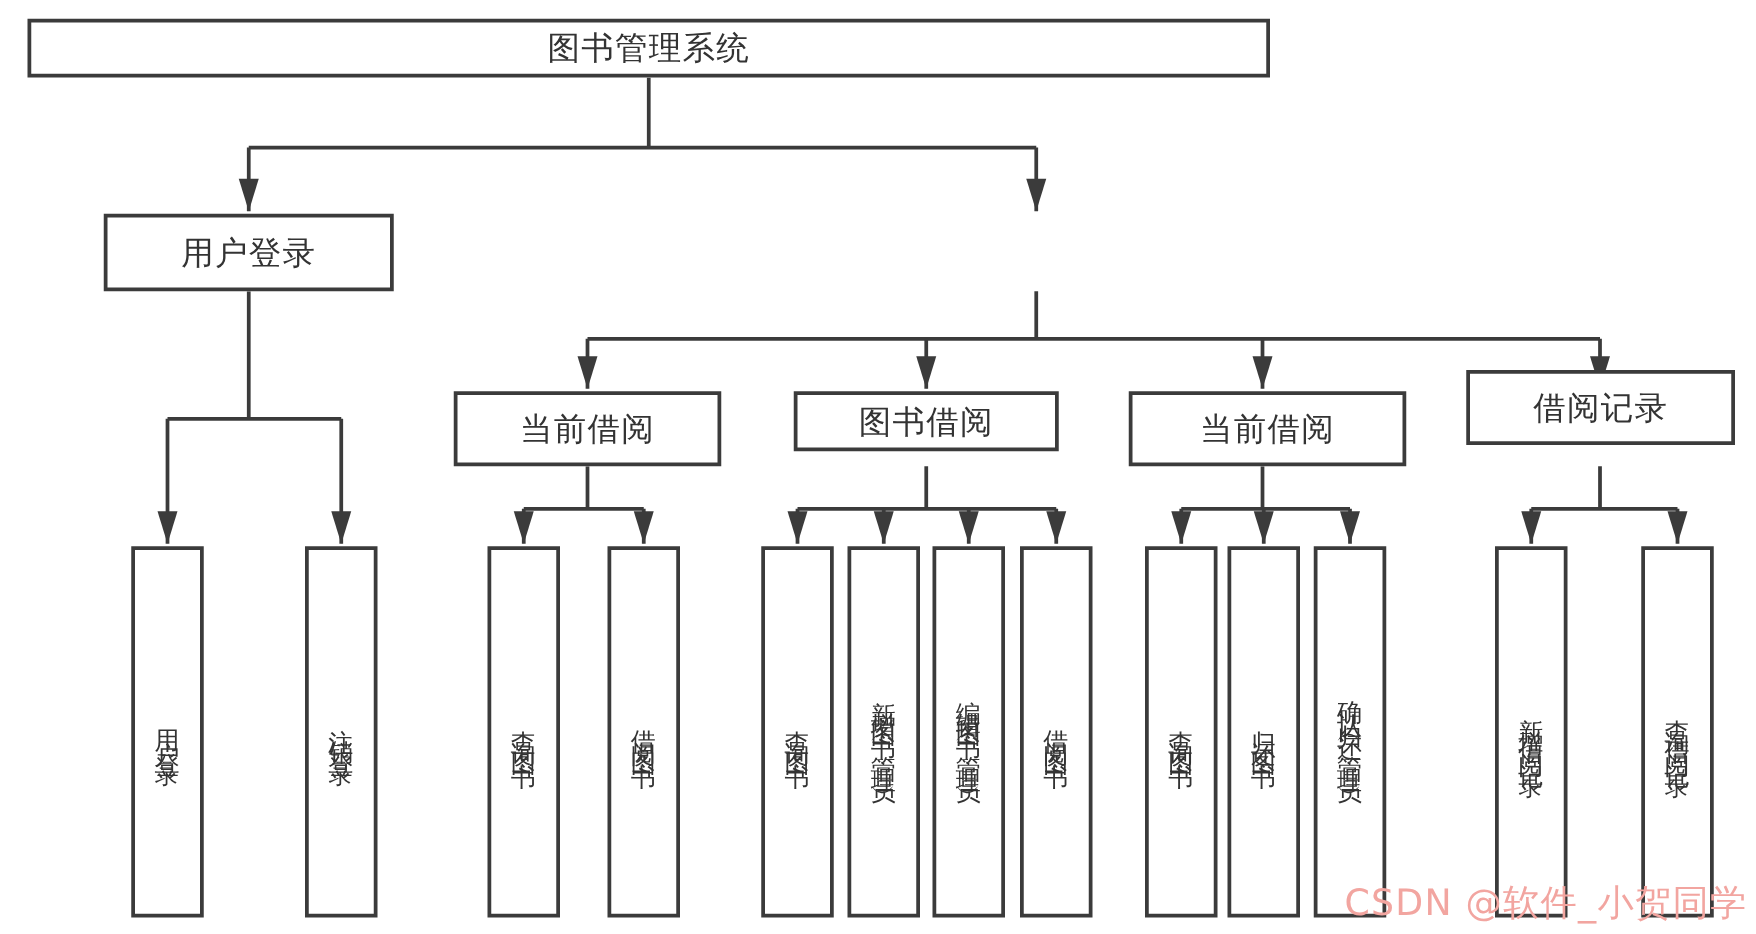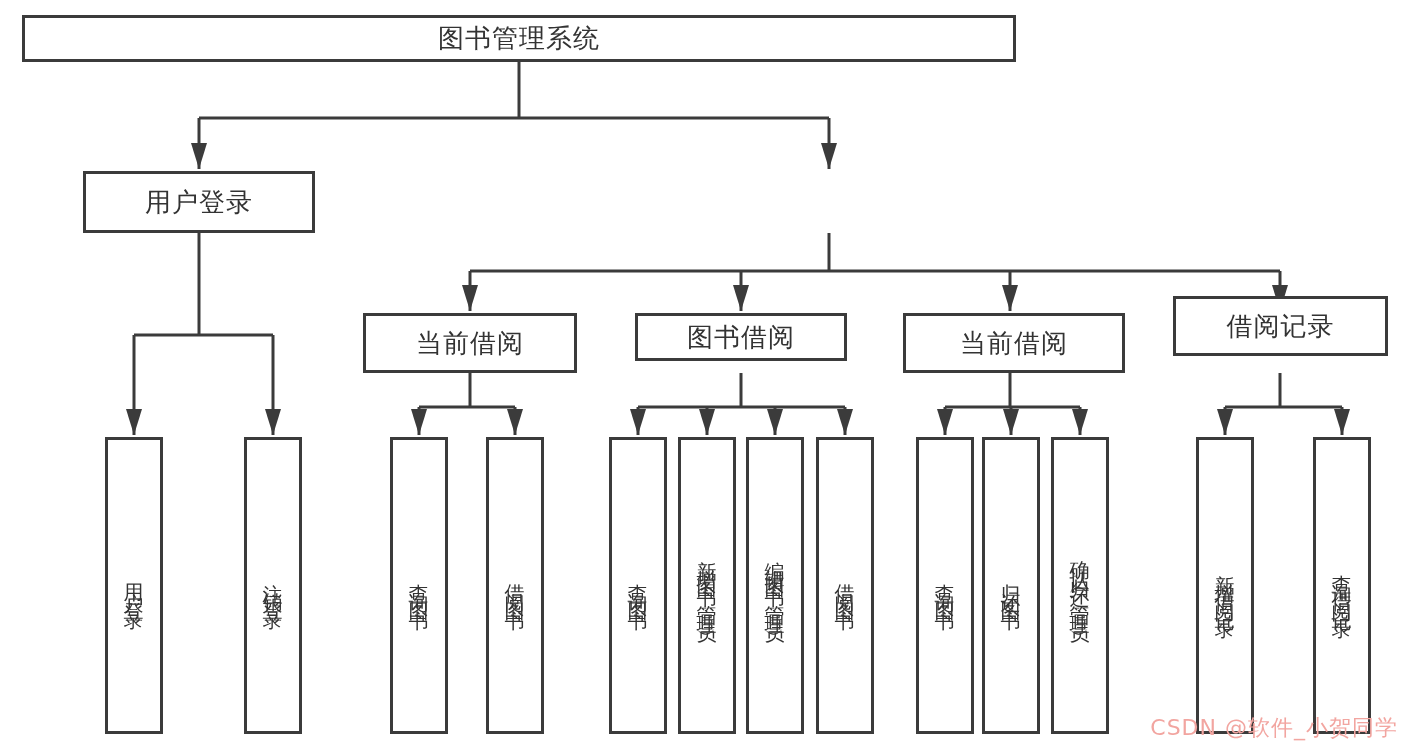--- a/index.html
+++ b/index.html
@@ -50,21 +50,21 @@
     text-orientation:mixed;
     font-size:20px;
     letter-spacing:9px;
     line-height:1;
     white-space:nowrap;
   }
   .watermark{
     position:absolute;
     right:7px;
     bottom:4px;
-    font-size:22px;
+    font-size:29px;
     color:var(--watermark);
     letter-spacing:1px;
     white-space:nowrap;
     z-index:5;
   }
 </style>
 </head>
 <body>
 
 <div class="canvas">

